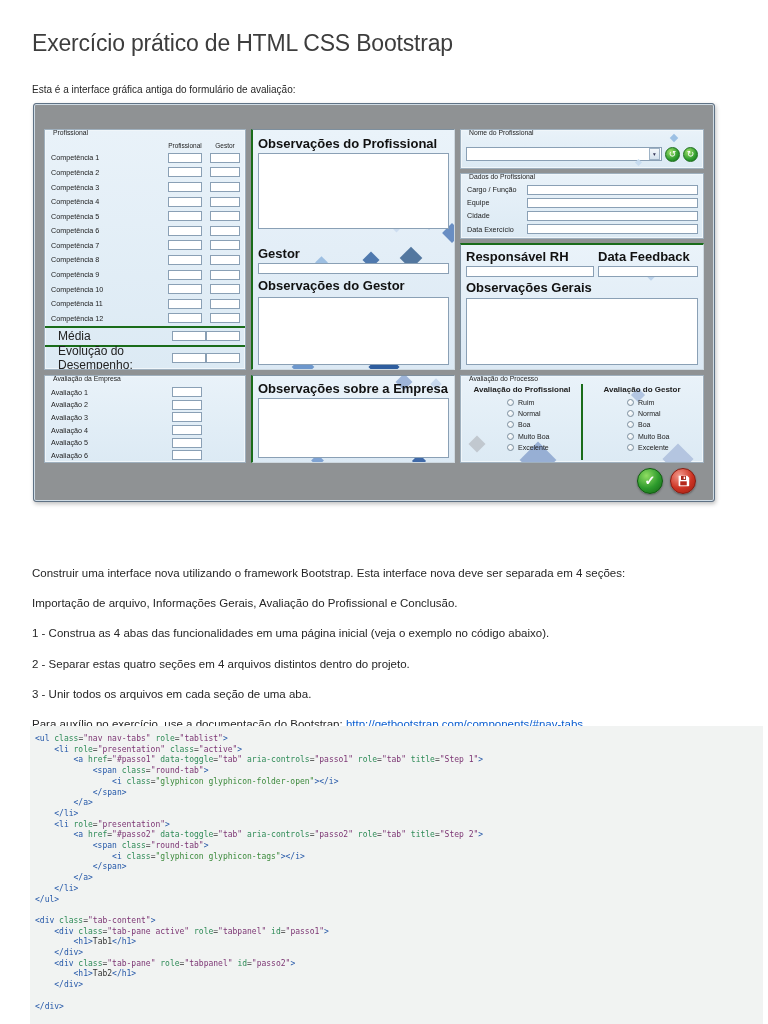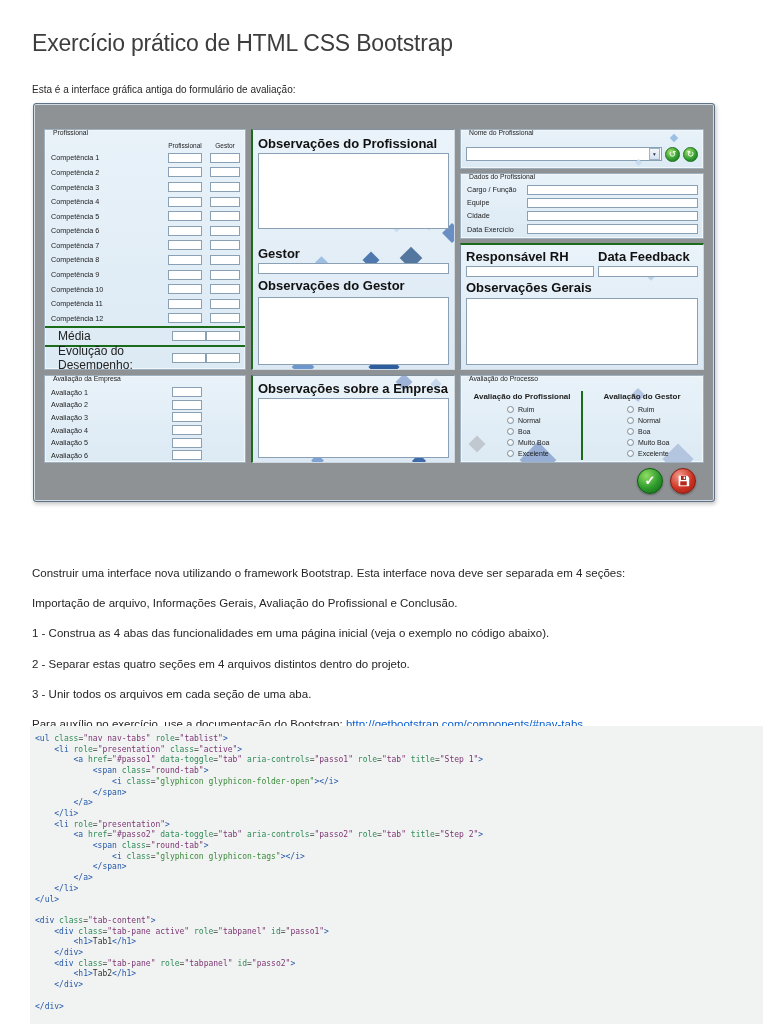--- a/index.html
+++ b/index.html
@@ -85,21 +85,21 @@
   .rh-col1 { width:128px; } .rh-col2 { flex:1; }
   .rh-input { height:11px; background:#fff; border:1px solid #8aa0b5; margin-top:1px; }
   .ta-gerais { flex:1; margin-top:1px; }
 
   .grp-empresa { width:202px; padding:10px 5px 0 6px; }
   .arow { display:flex; align-items:center; height:12.6px; }
   .arow .clabel { flex:1; font-size:7.2px; }
   .arow .tbox { width:30px; margin-right:38px; }
   .p-obs-emp { width:204px; border-left:2px solid #1a6c1a; padding:4px 5px; display:flex; flex-direction:column; }
   .ta-emp { flex:1; }
-  .grp-processo { flex:1; padding:8px 2px 2px; display:flex;align-items:flex-end; }
+  .grp-processo { flex:1; padding:8px 2px 2px; display:flex; }
   .proc-col { flex:1; display:flex; flex-direction:column; position:relative; }
   .proc-col.first { border-right:2px solid #1a6c1a; }
   .proc-title { text-align:center; font-size:8px; font-weight:bold; margin:1px 0 3px; position:relative; z-index:2; }
   .opt { display:flex; align-items:center; gap:4px; height:11.2px; padding-left:44px; position:relative; z-index:2; cursor:pointer; }
   .radio { width:7px; height:7px; border-radius:50%; border:1px solid #7d8f9e;
            background:radial-gradient(circle at 35% 30%, #fff, #dfe7ec); }
   .optlab { font-size:7px; color:#1a1a1a; }
 
   .btn-round { width:26px; height:26px; border-radius:50%; display:flex; align-items:center; justify-content:center;
                cursor:pointer; box-shadow:0 1px 2px rgba(0,0,0,.35); }

